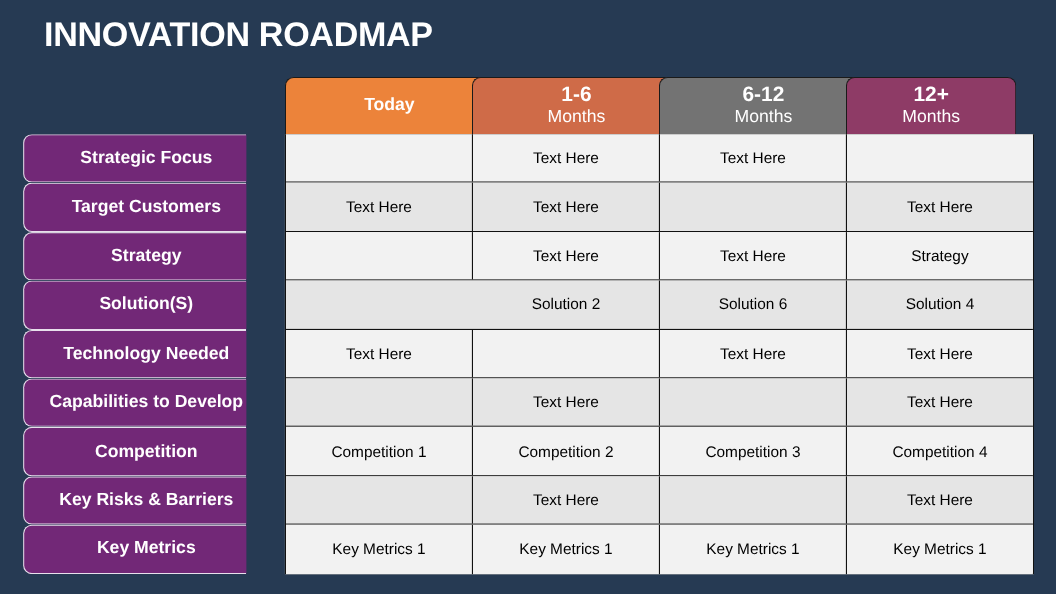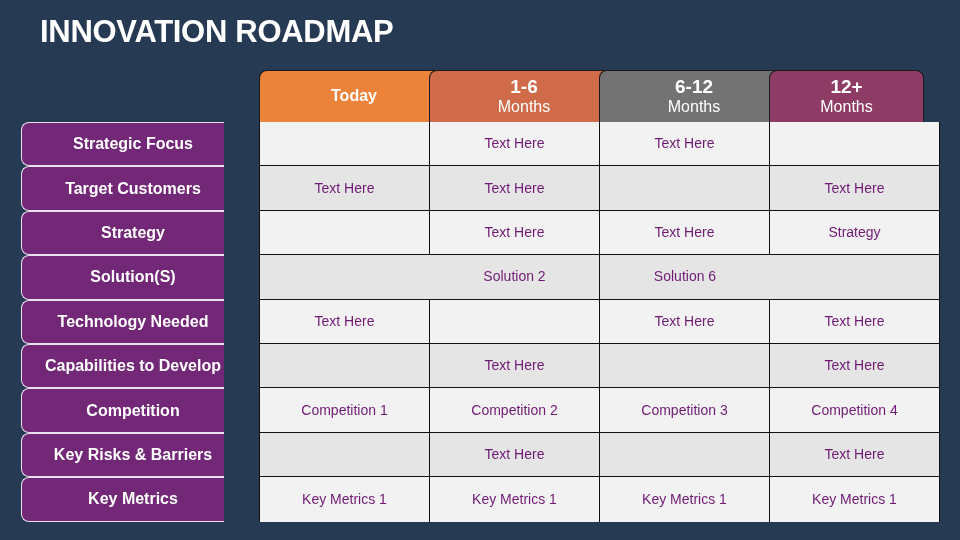--- a/index.html
+++ b/index.html
@@ -24,21 +24,21 @@
     position:absolute; left:259px; top:122px; width:681px; height:400px;
     border:1px solid #111; box-sizing:border-box; background:#f2f2f2;
   }
   .row { position:absolute; left:0; width:679px; height:44.4px; box-sizing:border-box; border-bottom:1px solid #111; }
   .row:last-child { border-bottom:none; }
   .row.alt { background:#e5e5e5; }
   .row.base { background:#f2f2f2; }
   .cell {
     position:absolute; top:0; height:100%; width:170px; box-sizing:border-box;
     border-right:1px solid #111; display:flex; align-items:center; justify-content:center;
-    text-align:center; color:#701a75; font-size:14px; line-height:1.2; padding:0 20px;
+    text-align:center; color:#000000; font-size:14px; line-height:1.2; padding:0 20px;
   }
   .cell:last-child { border-right:none; }
   .label {
     position:absolute; left:21px; width:203px; height:44.4px; box-sizing:border-box;
     background:#722877; border:1px solid #e8e0ec; border-right:none; border-radius:8px 0 0 8px;
     color:#fff; font-weight:bold; font-size:16px; display:flex; align-items:center; justify-content:center;padding-left:20px;
   }
 </style>
 </head>
 <body>
@@ -76,20 +76,21 @@
     </div>
     <div class="row base" style="top: 87.8px;">
       <div class="cell" style="left: 0px;"></div>
       <div class="cell" style="left: 170px;">Text Here</div>
       <div class="cell" style="left: 340px;">Text Here</div>
       <div class="cell" style="left: 510px; width: 169px;">Strategy</div>
     </div>
     <div class="row alt" style="top: 132.2px;">
       <div class="cell" style="left: 170px;">Solution 2</div>
       <div class="cell" style="left: 340px;">Solution 6</div>
+      <div class="cell" style="left: 510px; width: 169px;">Solution 4</div>
     </div>
     <div class="row base" style="top: 176.6px;">
       <div class="cell" style="left: 0px;">Text Here</div>
       <div class="cell" style="left: 170px;"></div>
       <div class="cell" style="left: 340px;">Text Here</div>
       <div class="cell" style="left: 510px; width: 169px;">Text Here</div>
     </div>
     <div class="row alt" style="top: 221px;">
       <div class="cell" style="left: 0px;"></div>
       <div class="cell" style="left: 170px;">Text Here</div>

